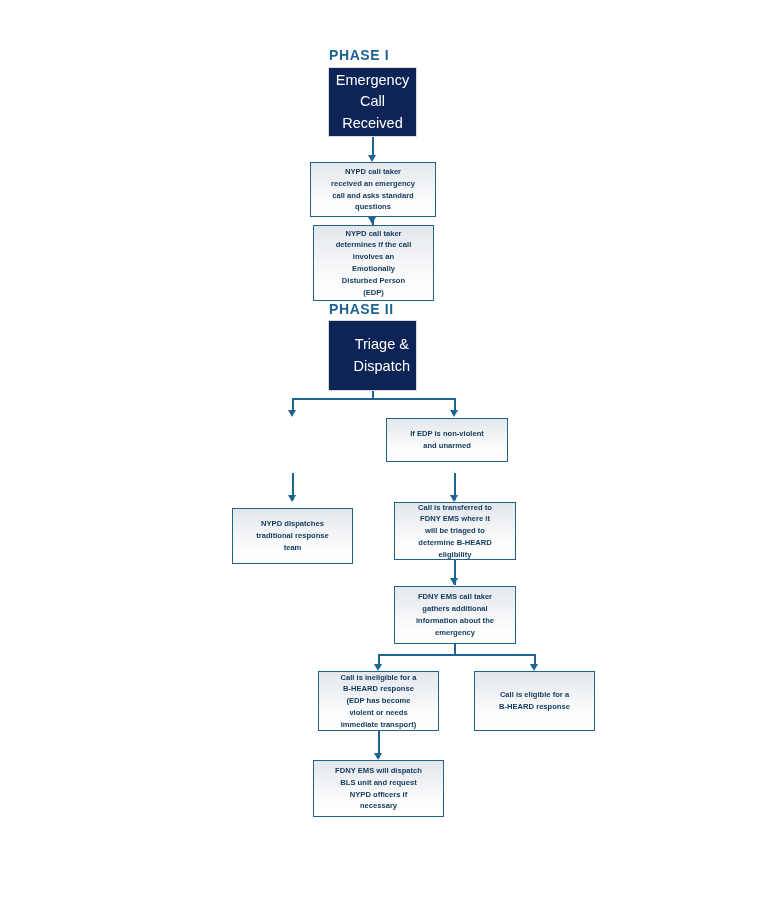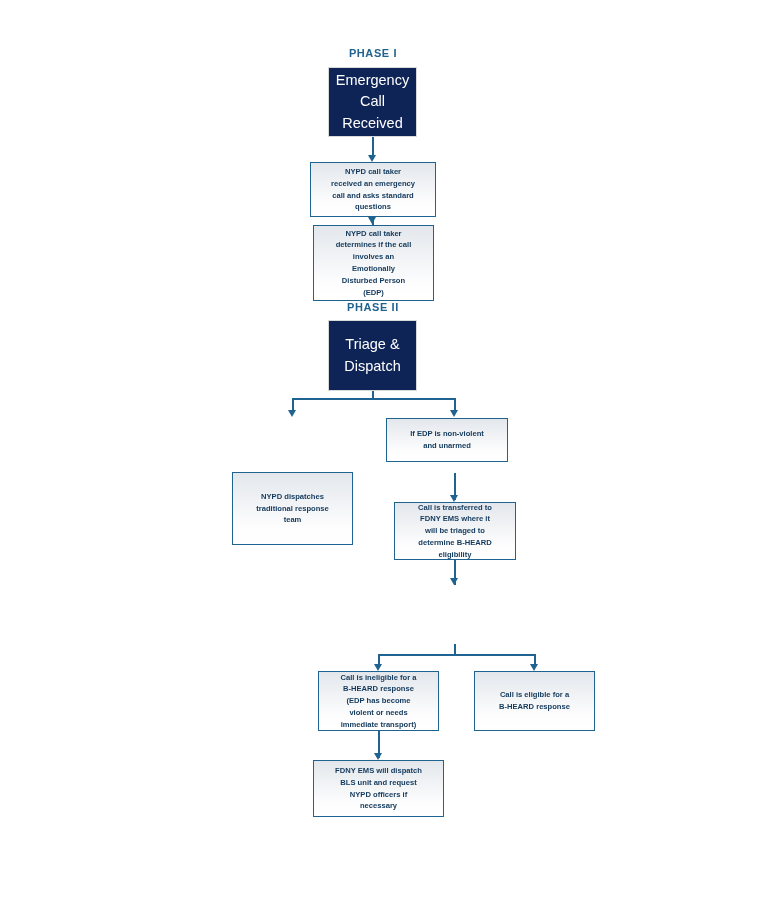--- a/index.html
+++ b/index.html
@@ -18,36 +18,36 @@
   #canvas {
     position: absolute;
     left: 0; top: 0;
     width: 768px;
     height: 900px;
   }
   
   .phase-label {
     position: absolute;
     color: #1f6391;
-    font-size: 11px;
+    font-size: 14px;
     font-weight: 700;
     letter-spacing: 0.6px;
-    text-align: center;
+    text-align: left;
     white-space: nowrap;
     font-family: "Liberation Sans", sans-serif;
   }
   
   .node-dark {
     position: absolute;
     background: #0e2356;
     border: 1px solid #d9d9d9;
     box-sizing: border-box;
     display: flex;
     align-items: center;
-    justify-content: center;
+    justify-content: flex-end;
     text-align: center;
     color: #ffffff;
     font-size: 14.5px;
     font-weight: 400;
     line-height: 1.45;
     padding: 2px 6px;
     font-family: "Liberation Sans", sans-serif;
   }
   
   .node-light {
@@ -125,30 +125,31 @@
   <div class="arrow-down" style="left:288.3px; top:410px;"></div>
   <div class="conn-v" style="left:454px; top:398px; height:14px;"></div>
   <div class="arrow-down" style="left:450.3px; top:410px;"></div>
 
 
   <div class="node-light" style="left:386px; top:418px; width:122px; height:44px;">If EDP is non-violent and unarmed</div>
 
   <div class="conn-v" style="left:292px; top:473px; height:27px;"></div>
   <div class="arrow-down" style="left:288.3px; top:495px;"></div>
 
-  <div class="node-light" style="left:232px; top:472px; width:121px; height:73px;">NYPD dispatches traditional response team</div>
+  <div class="node-light" style="left:232px; top:508px; width:121px; height:56px;">NYPD dispatches traditional response team</div>
 
   <div class="conn-v" style="left:454px; top:473px; height:27px;"></div>
   <div class="arrow-down" style="left:450.3px; top:495px;"></div>
 
   <div class="node-light" style="left:394px; top:502px; width:122px; height:58px;">Call is transferred to FDNY EMS where it will be triaged to determine B-HEARD eligibility</div>
 
   <div class="conn-v" style="left:454px; top:560px; height:25px;"></div>
   <div class="arrow-down" style="left:450.3px; top:578px;"></div>
 
+  <div class="node-light" style="left:394px; top:586px; width:122px; height:58px;">FDNY EMS call taker gathers additional information about the emergency</div>
 
   <div class="conn-v" style="left:454px; top:644px; height:11px;"></div>
   <div class="conn-h" style="left:378px; top:654px; width:157px;"></div>
   <div class="conn-v" style="left:378px; top:654px; height:12px;"></div>
   <div class="arrow-down" style="left:374.3px; top:664px;"></div>
   <div class="conn-v" style="left:534px; top:654px; height:12px;"></div>
   <div class="arrow-down" style="left:530.3px; top:664px;"></div>
 
   <div class="node-light" style="left:474px; top:671px; width:121px; height:60px;">Call is eligible for a B-HEARD response</div>
 

